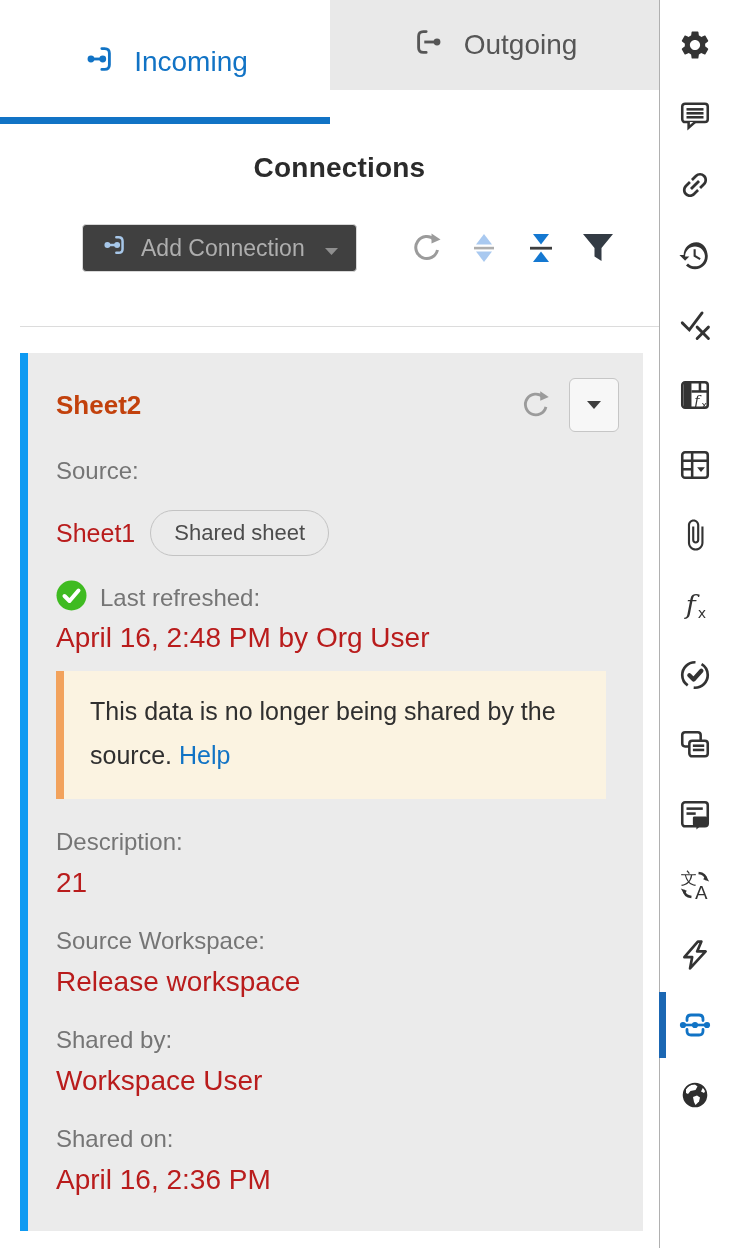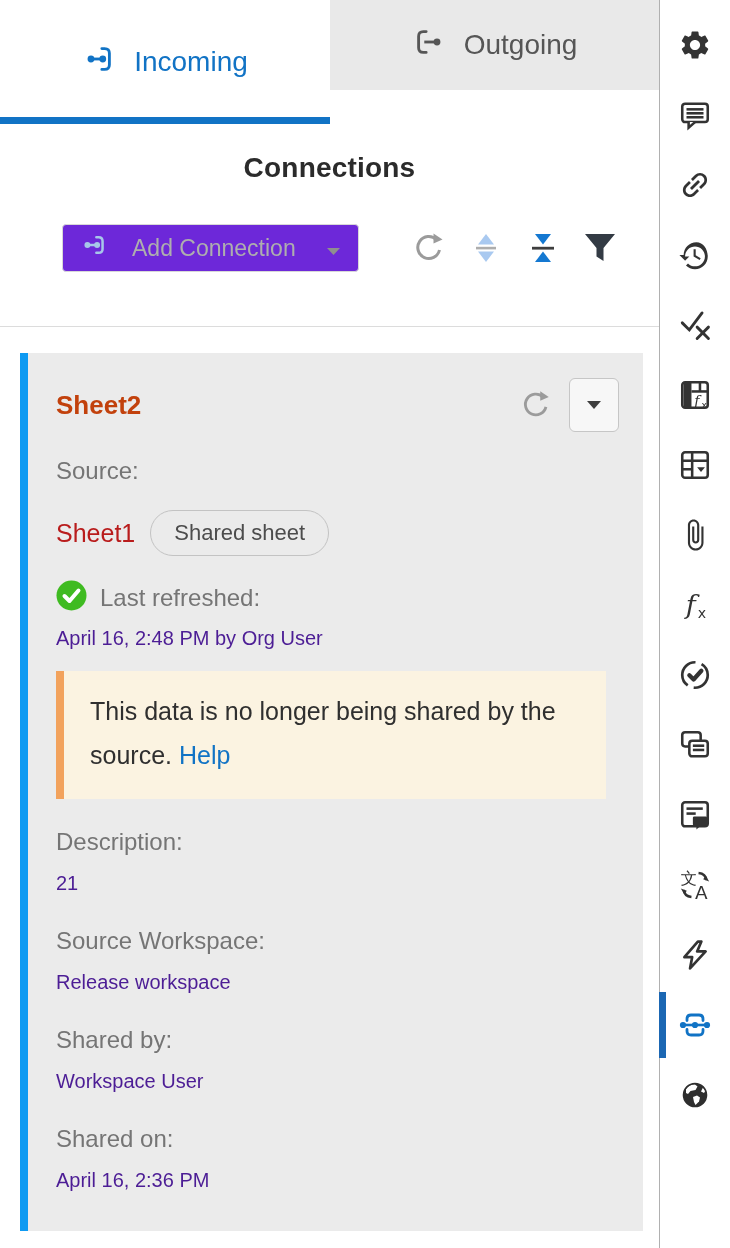--- a/index.html
+++ b/index.html
@@ -12,46 +12,46 @@
 
   .tabs { display:flex; height:104px; align-items:flex-start; }
   .tab { display:flex; align-items:center; justify-content:center; gap:18px;
     font-size:28px; cursor:pointer; }
   .tab-incoming { width:330px; height:124px; background:#fff; color:#1173c5;
     position:relative; font-weight:400; }
   .tab-incoming::after { content:''; position:absolute; left:0; bottom:0;
     width:100%; height:7px; background:#1173c5; }
   .tab-outgoing { width:329px; height:90px; background:#e9e9e9; color:#565656; }
 
-  .panel-header { border-bottom:1px solid #dcdcdc; padding-bottom:54px; }
+  .panel-header { border-bottom:1px solid #dcdcdc; padding-bottom:54px;margin-left:20px; }
   .page-title { text-align:center; margin-top:48px; font-size:28px;
     font-weight:bold; color:#2b2b2b; letter-spacing:.2px; }
 
   .toolbar { display:flex; align-items:center; margin-top:40px; padding-left:62px; }
   .add-btn { height:48px; border:1px solid #d8d8d8; border-radius:4px;
-    background:#6d28d9; display:flex; align-items:center; gap:24px; padding:0 17px;
+    background:#404040; display:flex; align-items:center; gap:13px; padding:0 17px;
     font-size:23px; color:#aeaeae; cursor:default; font-family:inherit; }
   .tool-icons { display:flex; align-items:center; gap:17px; margin-left:50px; }
   .tool-btn { width:40px; height:40px; display:flex; align-items:center;
     justify-content:center; background:none; border:none; cursor:pointer; }
 
   
   .content { padding:26px 0 0 20px; }
   .card { width:623px; min-height:878px; background:#ebebeb;
     border-left:8px solid #0e9af2; padding:25px 24px 28px 28px; }
   .card-head { display:flex; align-items:flex-start; }
   .card-title { font-size:26px; font-weight:bold; color:#c2410c; margin-top:12px; }
   .card-actions { margin-left:auto; display:flex; align-items:center; gap:16px; }
   .icon-btn { background:none; border:none; cursor:pointer; padding:0;
     display:flex; align-items:center; justify-content:center; }
   .caret-btn { width:50px; height:54px; background:#f7f7f7;
     border:1px solid #c6c6c6; border-radius:6px; }
 
   .label { color:#757575; font-size:24px; line-height:30px; }
-  .value { color:#4c1d95; font-size:20px; line-height:30px; margin-top:8px; }
+  .value { color:#b91c1c; font-size:28px; line-height:30px; margin-top:8px; }
   .src-label { margin-top:24px; }
   .source-row { display:flex; align-items:center; gap:15px; margin-top:24px; }
   .source-name { font-size:25px; color:#b91c1c; }
   .pill { border:1px solid #c3c3c3; border-radius:24px; padding:9px 23px;
     font-size:22px; color:#4c4c4c; background:transparent; }
 
   .lr-row { display:flex; align-items:center; gap:13px; margin-top:24px; }
 
   .warning { margin-top:18px; margin-right:13px; background:#fbf3e1;
     border-left:8px solid #f2a25c; padding:18px 18px 22px 26px;

